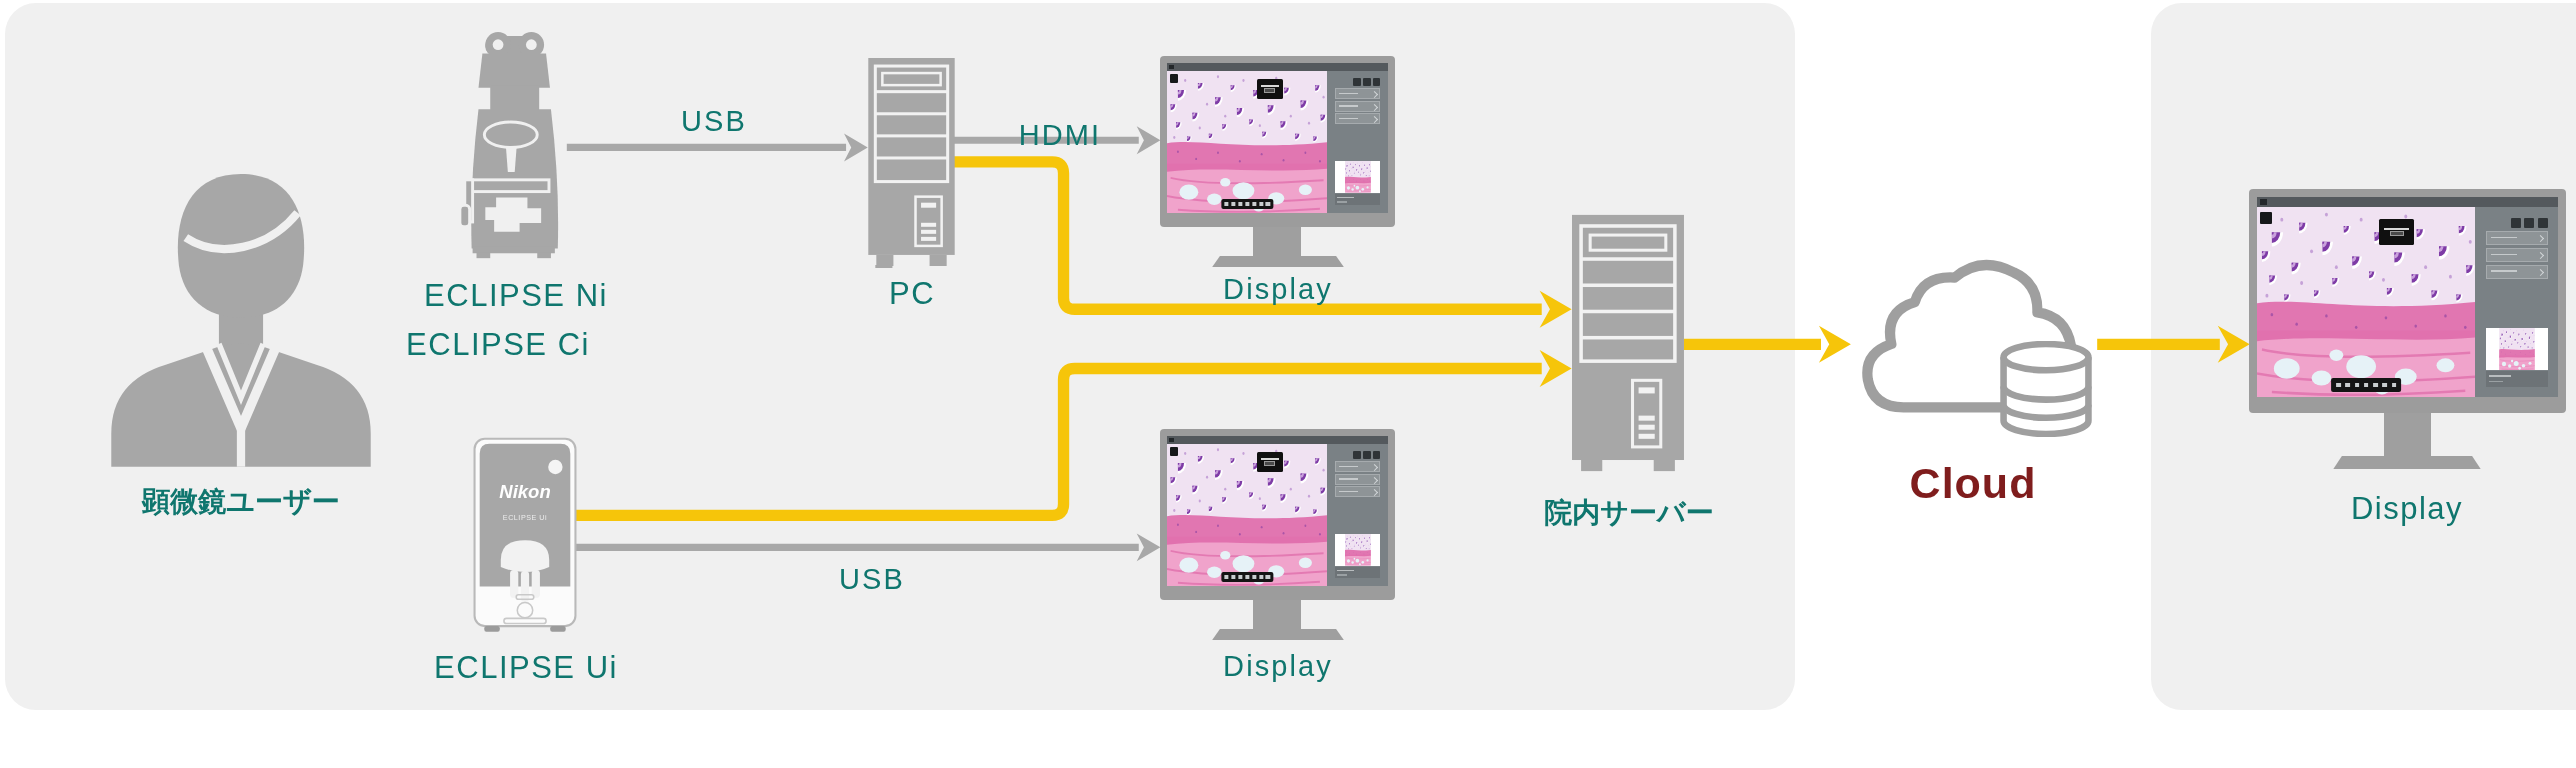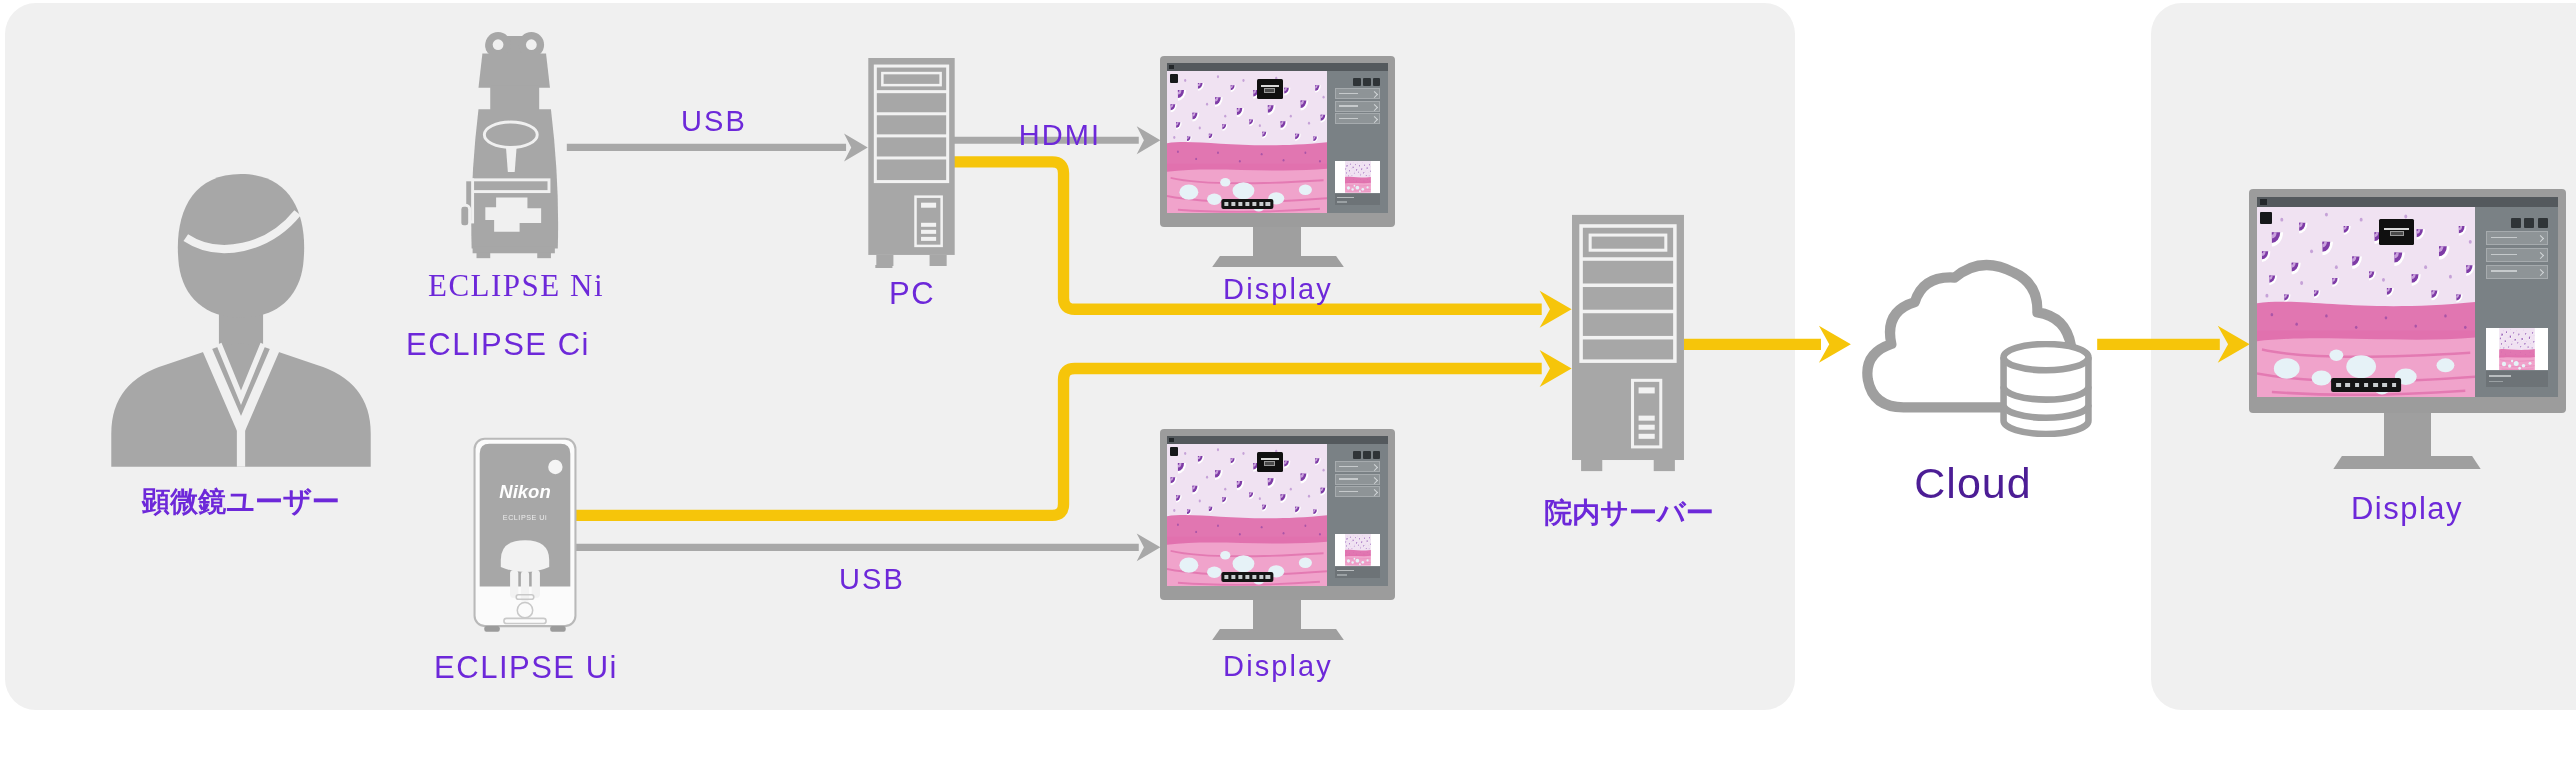--- a/index.html
+++ b/index.html
@@ -1,24 +1,24 @@
 <!DOCTYPE html>
 <html style="font-size:8.2px"><head>
 <meta charset="utf-8">
 <style>
   html,body{margin:0;padding:0;background:#ffffff;}
   #canvas{position:relative;width:2968px;height:769px;background:#ffffff;overflow:hidden;
           font-family:"Liberation Sans",sans-serif;}
   .panel{position:absolute;background:#f0f0f0;border-radius:31px;}
   .layer{position:absolute;left:0;top:0;width:2968px;height:769px;pointer-events:none;}
-  .lbl{position:absolute;transform:translateX(-50%);white-space:nowrap;color:#6d28d9;}
+  .lbl{position:absolute;transform:translateX(-50%);white-space:nowrap;color:#0f766e;}
   .jp{font-weight:700;font-size:28px;}
   .en{font-weight:400;font-size:29px;letter-spacing:2.1px;}
   .en-big{font-weight:400;font-size:31px;letter-spacing:1.5px;}
-  .cloud-lbl{font-weight:400;font-size:43px;letter-spacing:1px;color:#4c1d95;text-align:right;}
+  .cloud-lbl{font-weight:700;font-size:43px;letter-spacing:1px;color:#7f1d1d;text-align:right;}
   .icon{position:absolute;}
   
   .monitor{position:absolute;}
   .bezel{position:absolute;left:0;top:0;width:100%;height:100%;background:#9c9c9c;border-radius:4.1px;}
   .screen{position:absolute;background:#3c4043;overflow:hidden;display:flex;flex-direction:column;}
   .neck{position:absolute;background:#9f9f9f;}
   .base{position:absolute;background:#9f9f9f;clip-path:polygon(6% 0,94% 0,100% 100%,0 100%);}
   
   .v-top{height:5%;background:#54595d;position:relative;flex:none;}
   .v-top .sq{position:absolute;left:1%;top:18%;height:64%;aspect-ratio:1/1;background:#23272a;}
@@ -188,21 +188,21 @@
     </g>
     <circle cx="96" cy="28" r="11" fill="#f0f0f0"></circle>
       <circle cx="164" cy="28" r="11" fill="#f0f0f0"></circle>
     <ellipse cx="122" cy="212" rx="54" ry="26" fill="#a7a7a7" stroke="#f0f0f0" stroke-width="6"></ellipse>
     <path d="M112,236 h22 l-4,52 h-14 z" fill="#f0f0f0"></path>
     <rect x="28" y="304" width="172" height="24" fill="#a7a7a7" stroke="#f0f0f0" stroke-width="6"></rect>
     <rect x="28" y="304" width="16" height="86" fill="#a7a7a7" stroke="#f0f0f0" stroke-width="6"></rect>
     <rect x="18" y="356" width="20" height="44" rx="8" fill="#a7a7a7" stroke="#f0f0f0" stroke-width="6"></rect>
     <path d="M92,340 h64 v22 h28 v30 h-44 v18 h-52 v-24 h-18 v-26 h22 z" fill="#f0f0f0"></path>
   </svg>
-  <div class="lbl en-big" style="left:516px;top:268px;font-family:Liberation Serif, serif;">ECLIPSE Ni</div>
+  <div class="lbl en-big" style="left:516px;top:278px;">ECLIPSE Ni</div>
   <div class="lbl en-big" style="left:498px;top:327px;">ECLIPSE Ci</div>
 
   <div class="lbl en" style="left:714px;top:105px;">USB</div>
   <div class="lbl en" style="left:1060px;top:119px;">HDMI</div>
 
   <svg class="icon" viewBox="0 0 180 420" style="left:867px;top:57px;width:91px;height:211px;">
     <rect x="2" y="2" width="172" height="392" fill="#a7a7a7"></rect>
     <rect x="16" y="414" width="34" height="6" fill="#a7a7a7"></rect>
     <rect x="18" y="394" width="34" height="22" fill="#a7a7a7"></rect>
       <rect x="124" y="394" width="34" height="22" fill="#a7a7a7"></rect>

